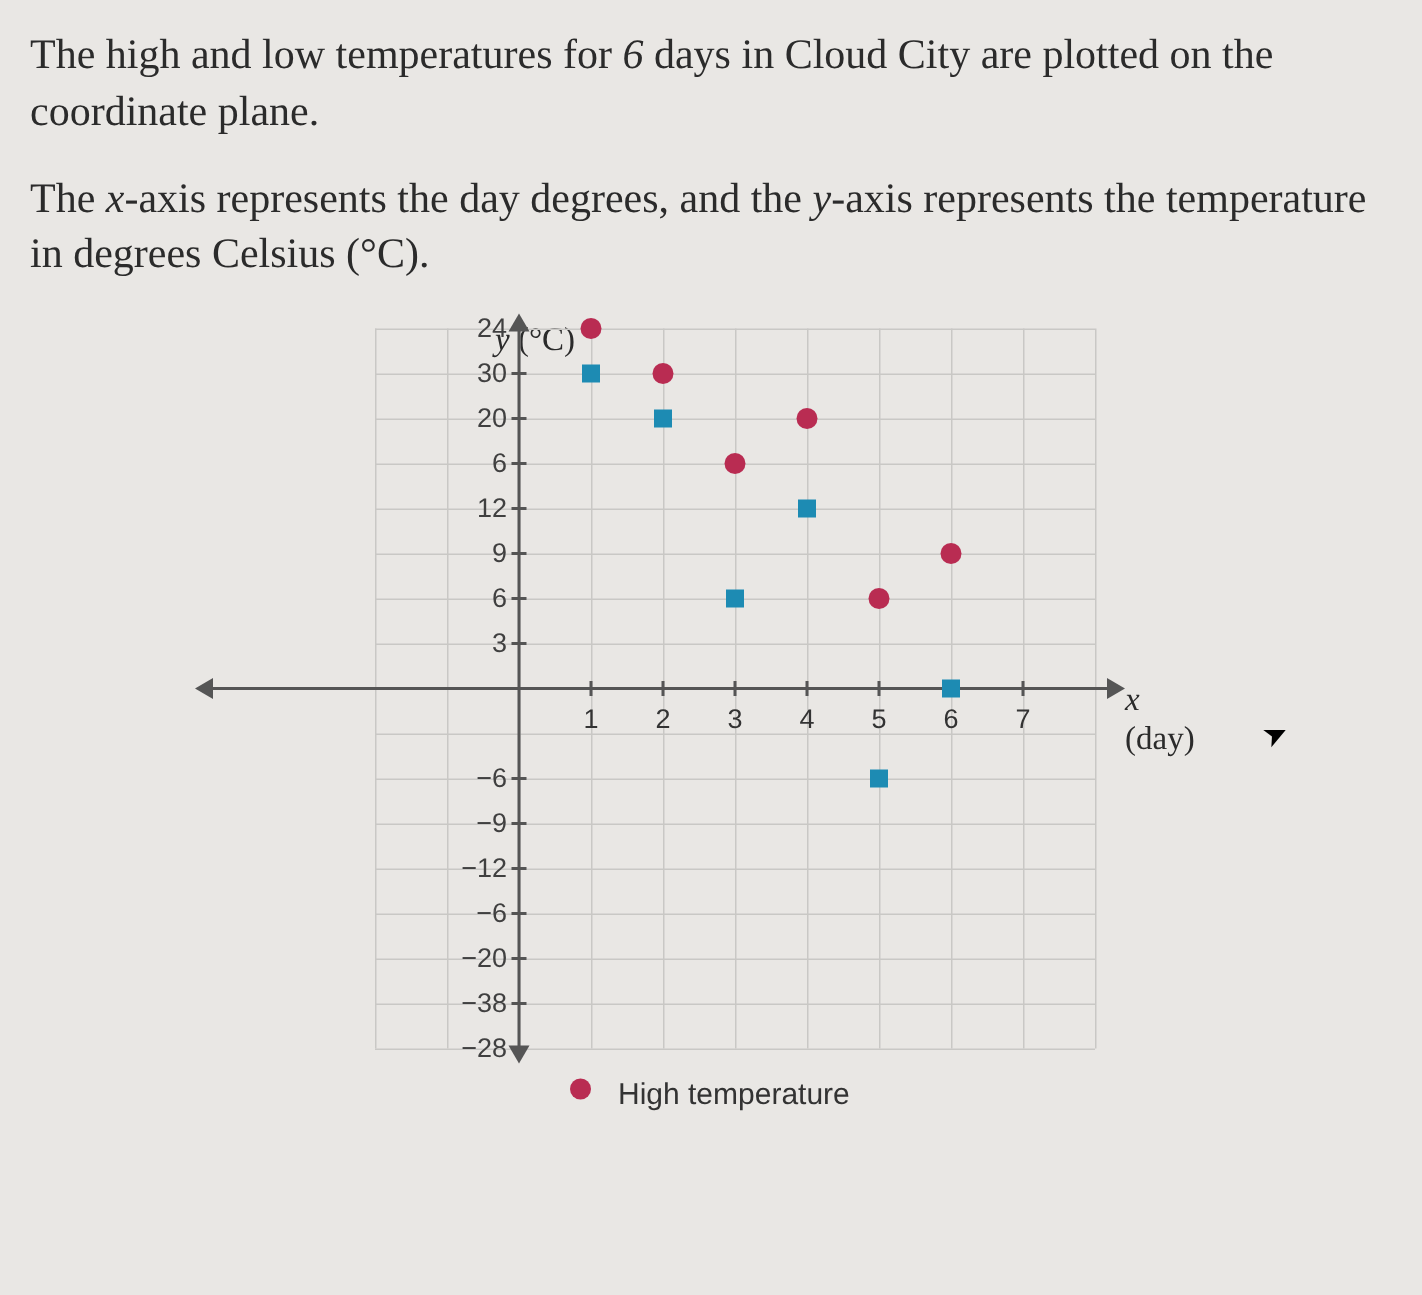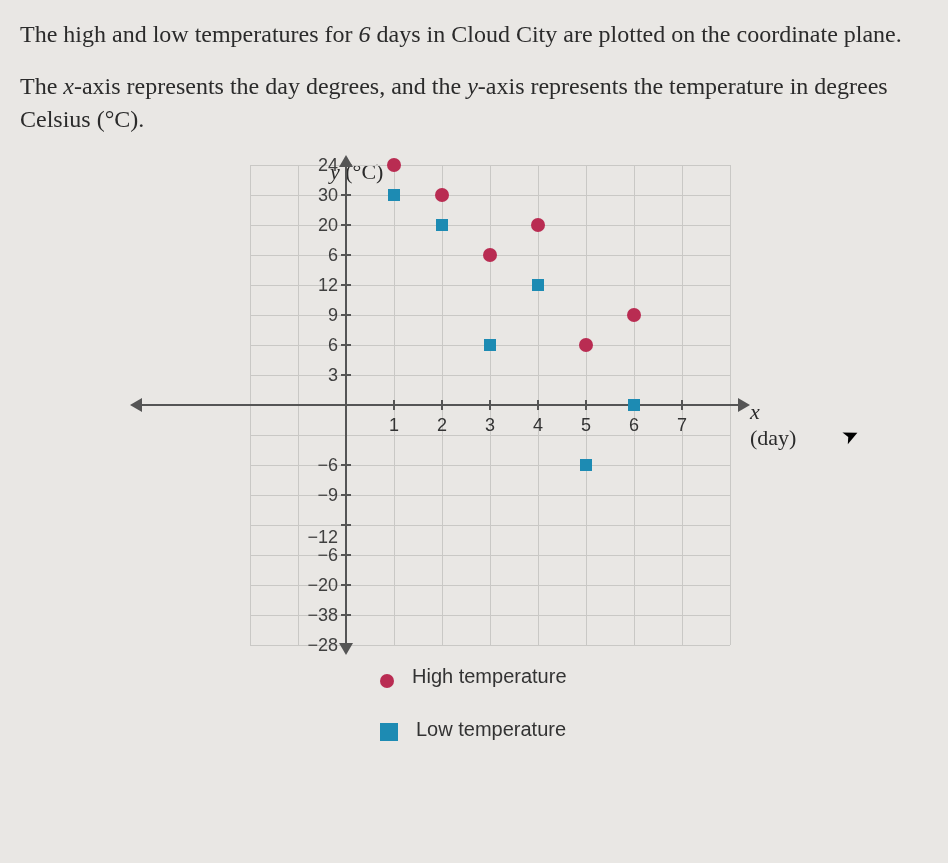--- a/index.html
+++ b/index.html
@@ -5,21 +5,21 @@
   body {
     margin: 0;
     padding: 18px 20px;
     background: #e9e7e4;
     font-family: Georgia, 'Times New Roman', serif;
     color: #2b2b2b;
     width: 948px;
     box-sizing: border-box;
   }
   .problem-text {
-    font-size: 24px;
+    font-size: 28px;
     line-height: 1.35;
     margin-bottom: 20px;
   }
   .mathit {
     font-style: italic;
     font-family: 'Times New Roman', serif;
   }
   .chart-wrap {
     width: 620px;
     margin-left: 120px;
@@ -117,21 +117,21 @@
   }
   .legend {
     margin-top: 20px;
     margin-left: 240px;
     font-family: Arial, sans-serif;
     font-size: 20px;
     color: #333;
   }
   .legend-row {
     display: flex;
-    align-items: flex-end;
+    align-items: flex-start;
     gap: 18px;
     margin-bottom: 30px;
   }
   .legend-dot {
     width: 14px; height: 14px; border-radius: 50%; background: #b92c52;
   }
   .legend-sq {
     width: 18px; height: 18px; background: #1d8bb3;
   }
   .cursor {
@@ -210,21 +210,21 @@
       <div class="tick-y" style="top: 150px; right: 402px;">9</div>
       <div class="ytick-mark" style="left: 201px; top: 149px;"></div>
       <div class="tick-y" style="top: 180px; right: 402px;">6</div>
       <div class="ytick-mark" style="left: 201px; top: 179px;"></div>
       <div class="tick-y" style="top: 210px; right: 402px;">3</div>
       <div class="ytick-mark" style="left: 201px; top: 209px;"></div>
       <div class="tick-y" style="top: 300px; right: 402px;">−6</div>
       <div class="ytick-mark" style="left: 201px; top: 299px;"></div>
       <div class="tick-y" style="top: 330px; right: 402px;">−9</div>
       <div class="ytick-mark" style="left: 201px; top: 329px;"></div>
-      <div class="tick-y" style="top: 372px; right: 402px;">−12</div>
+      <div class="tick-y" style="top: 360px; right: 402px;">−12</div>
       <div class="ytick-mark" style="left: 201px; top: 359px;"></div>
       <div class="tick-y" style="top: 390px; right: 402px;">−6</div>
       <div class="ytick-mark" style="left: 201px; top: 389px;"></div>
       <div class="tick-y" style="top: 420px; right: 402px;">−20</div>
       <div class="ytick-mark" style="left: 201px; top: 419px;"></div>
       <div class="tick-y" style="top: 450px; right: 402px;">−38</div>
       <div class="ytick-mark" style="left: 201px; top: 449px;"></div>
       <div class="tick-y" style="top: 480px; right: 402px;">−28</div>
       <div class="ytick-mark" style="left: 201px; top: 479px;"></div>
       <div class="tick-x" style="left: 254px;">1</div>
@@ -253,20 +253,16 @@
       <div class="sq" style="left: 398px; top: 120px; background: rgb(29, 139, 179);"></div>
       <div class="sq" style="left: 446px; top: 300px; background: rgb(29, 139, 179);"></div>
       <div class="sq" style="left: 494px; top: 240px; background: rgb(29, 139, 179);"></div>
     </div>
 
   <div class="legend">
     <div class="legend-row">
       <div class="legend-dot"></div>
       <span>High temperature</span>
     </div>
-    <div class="legend-row">
-      <div class="legend-sq"></div>
-      <span>Low temperature</span>
-    </div>
   </div>
 
   <div class="cursor" style="left:702px; top:258px;">➤</div>
 </div>
 
 </body></html>

